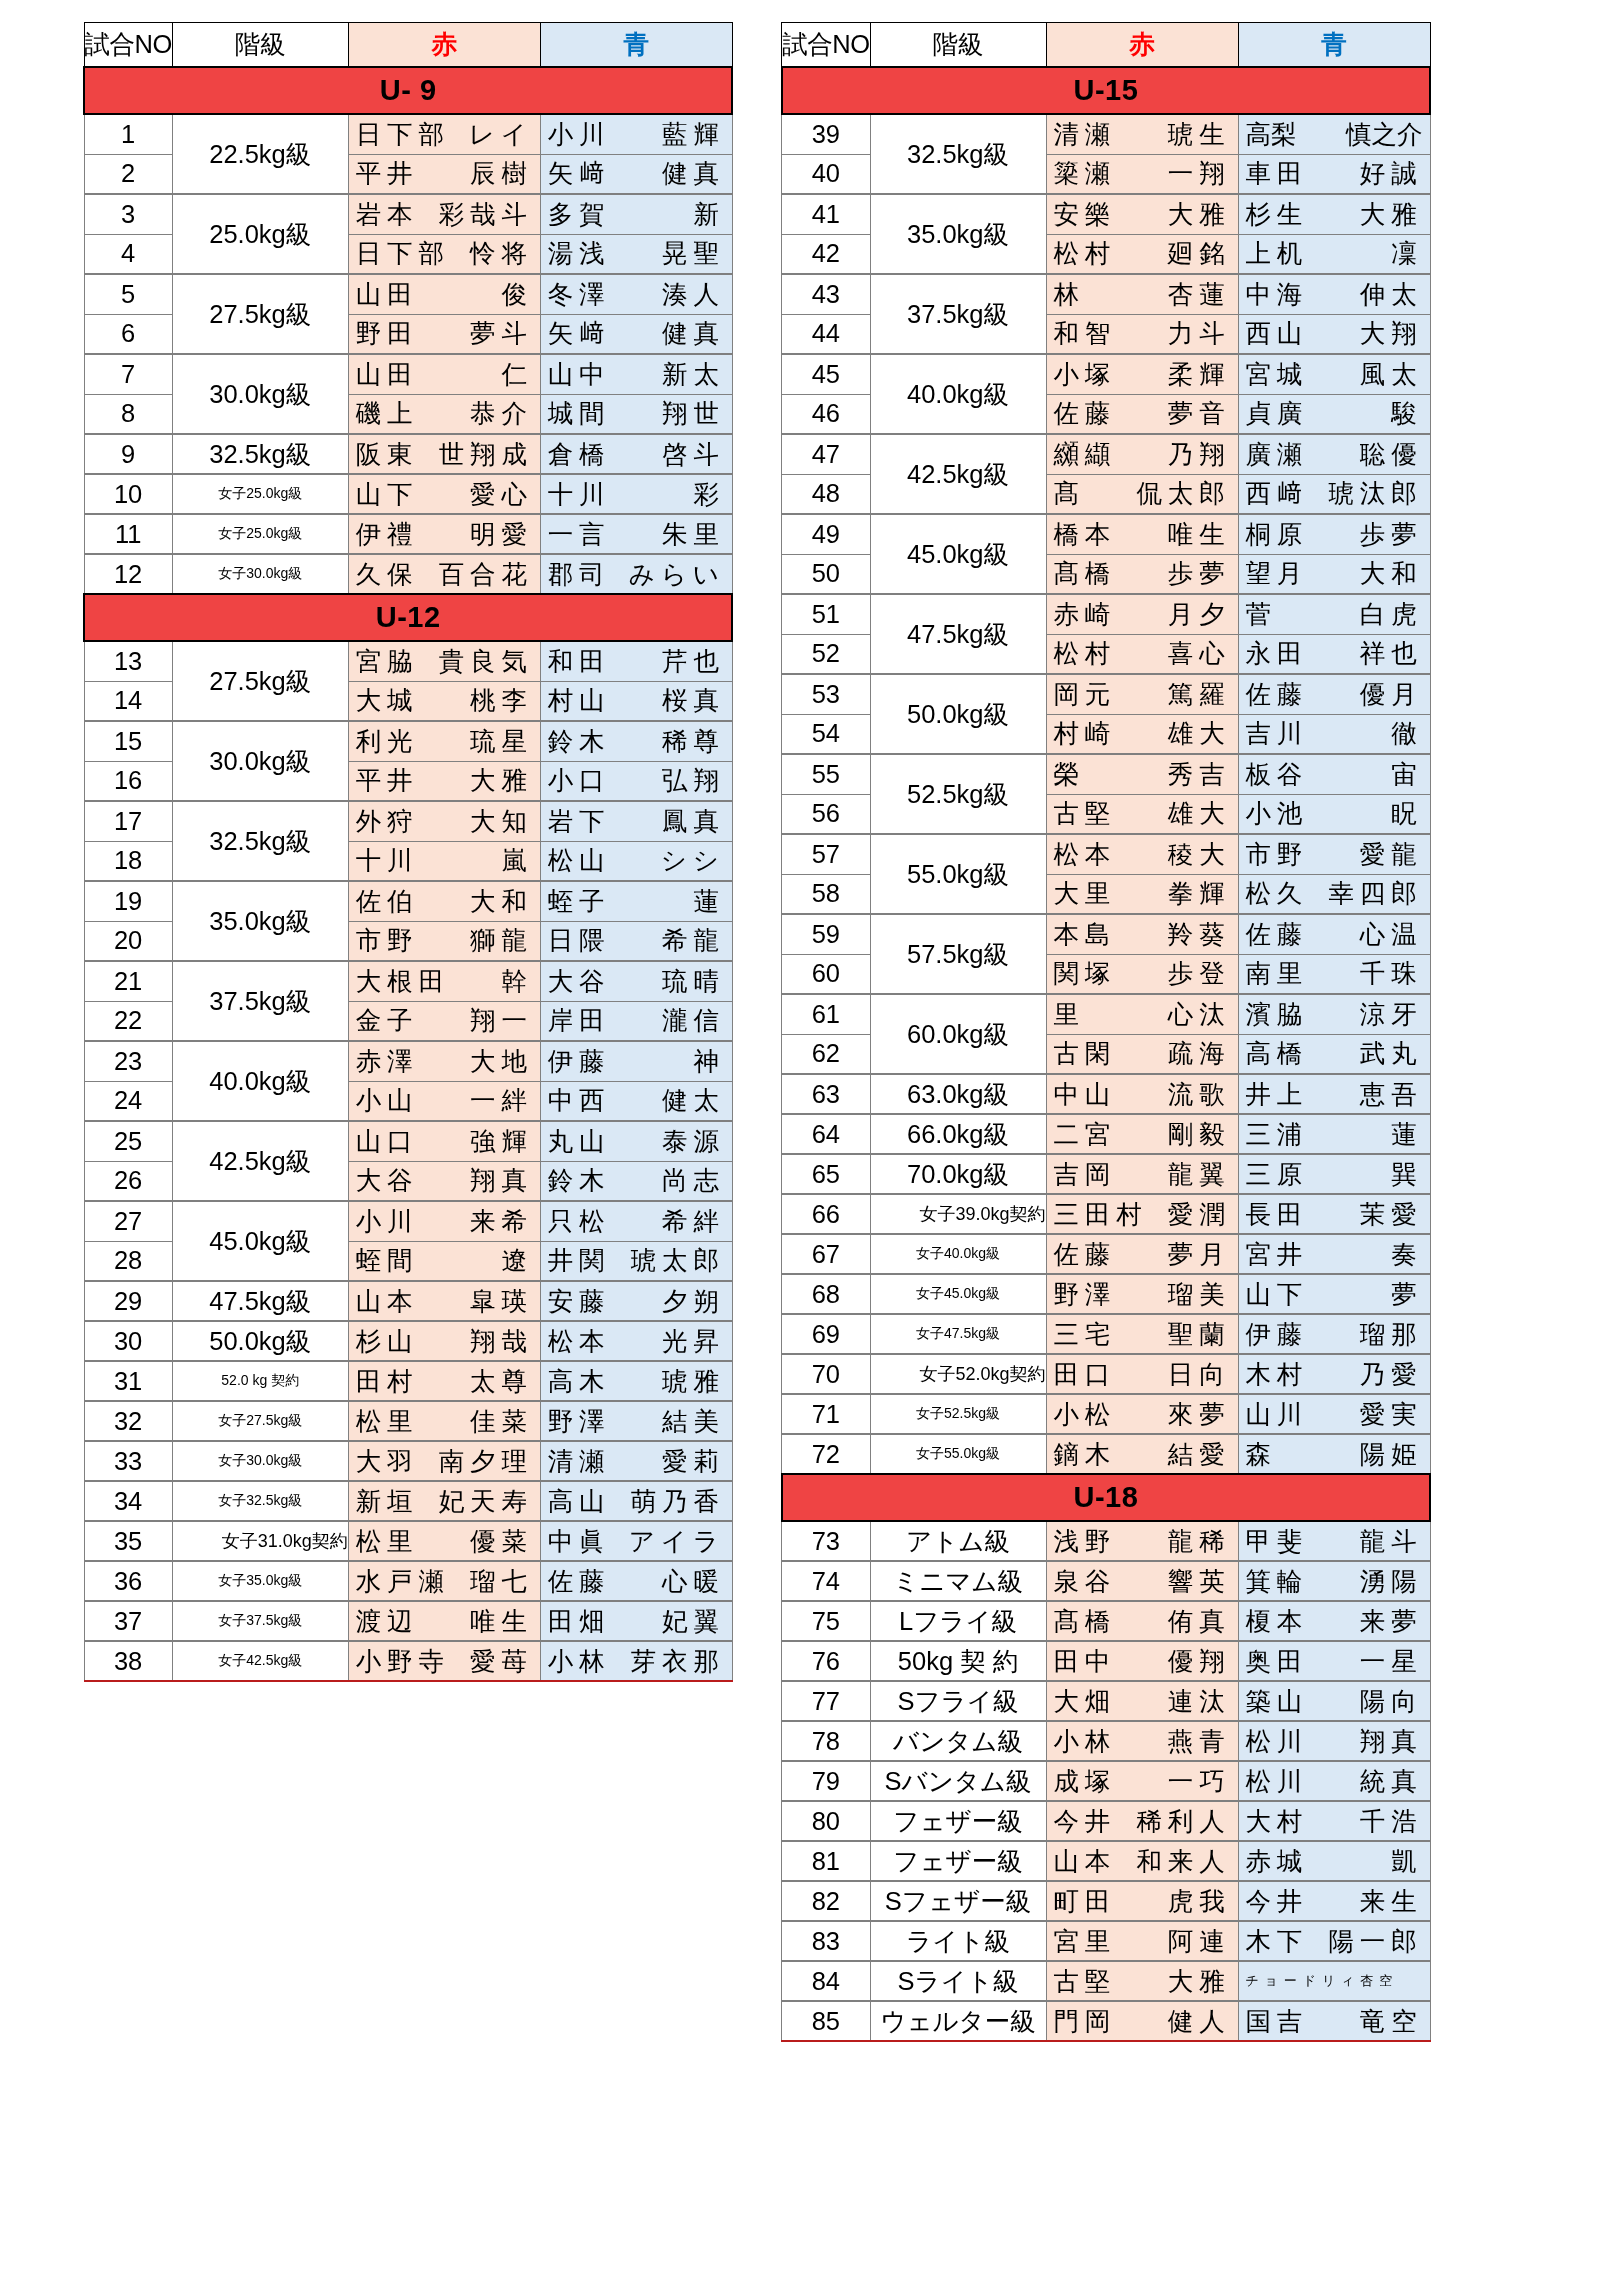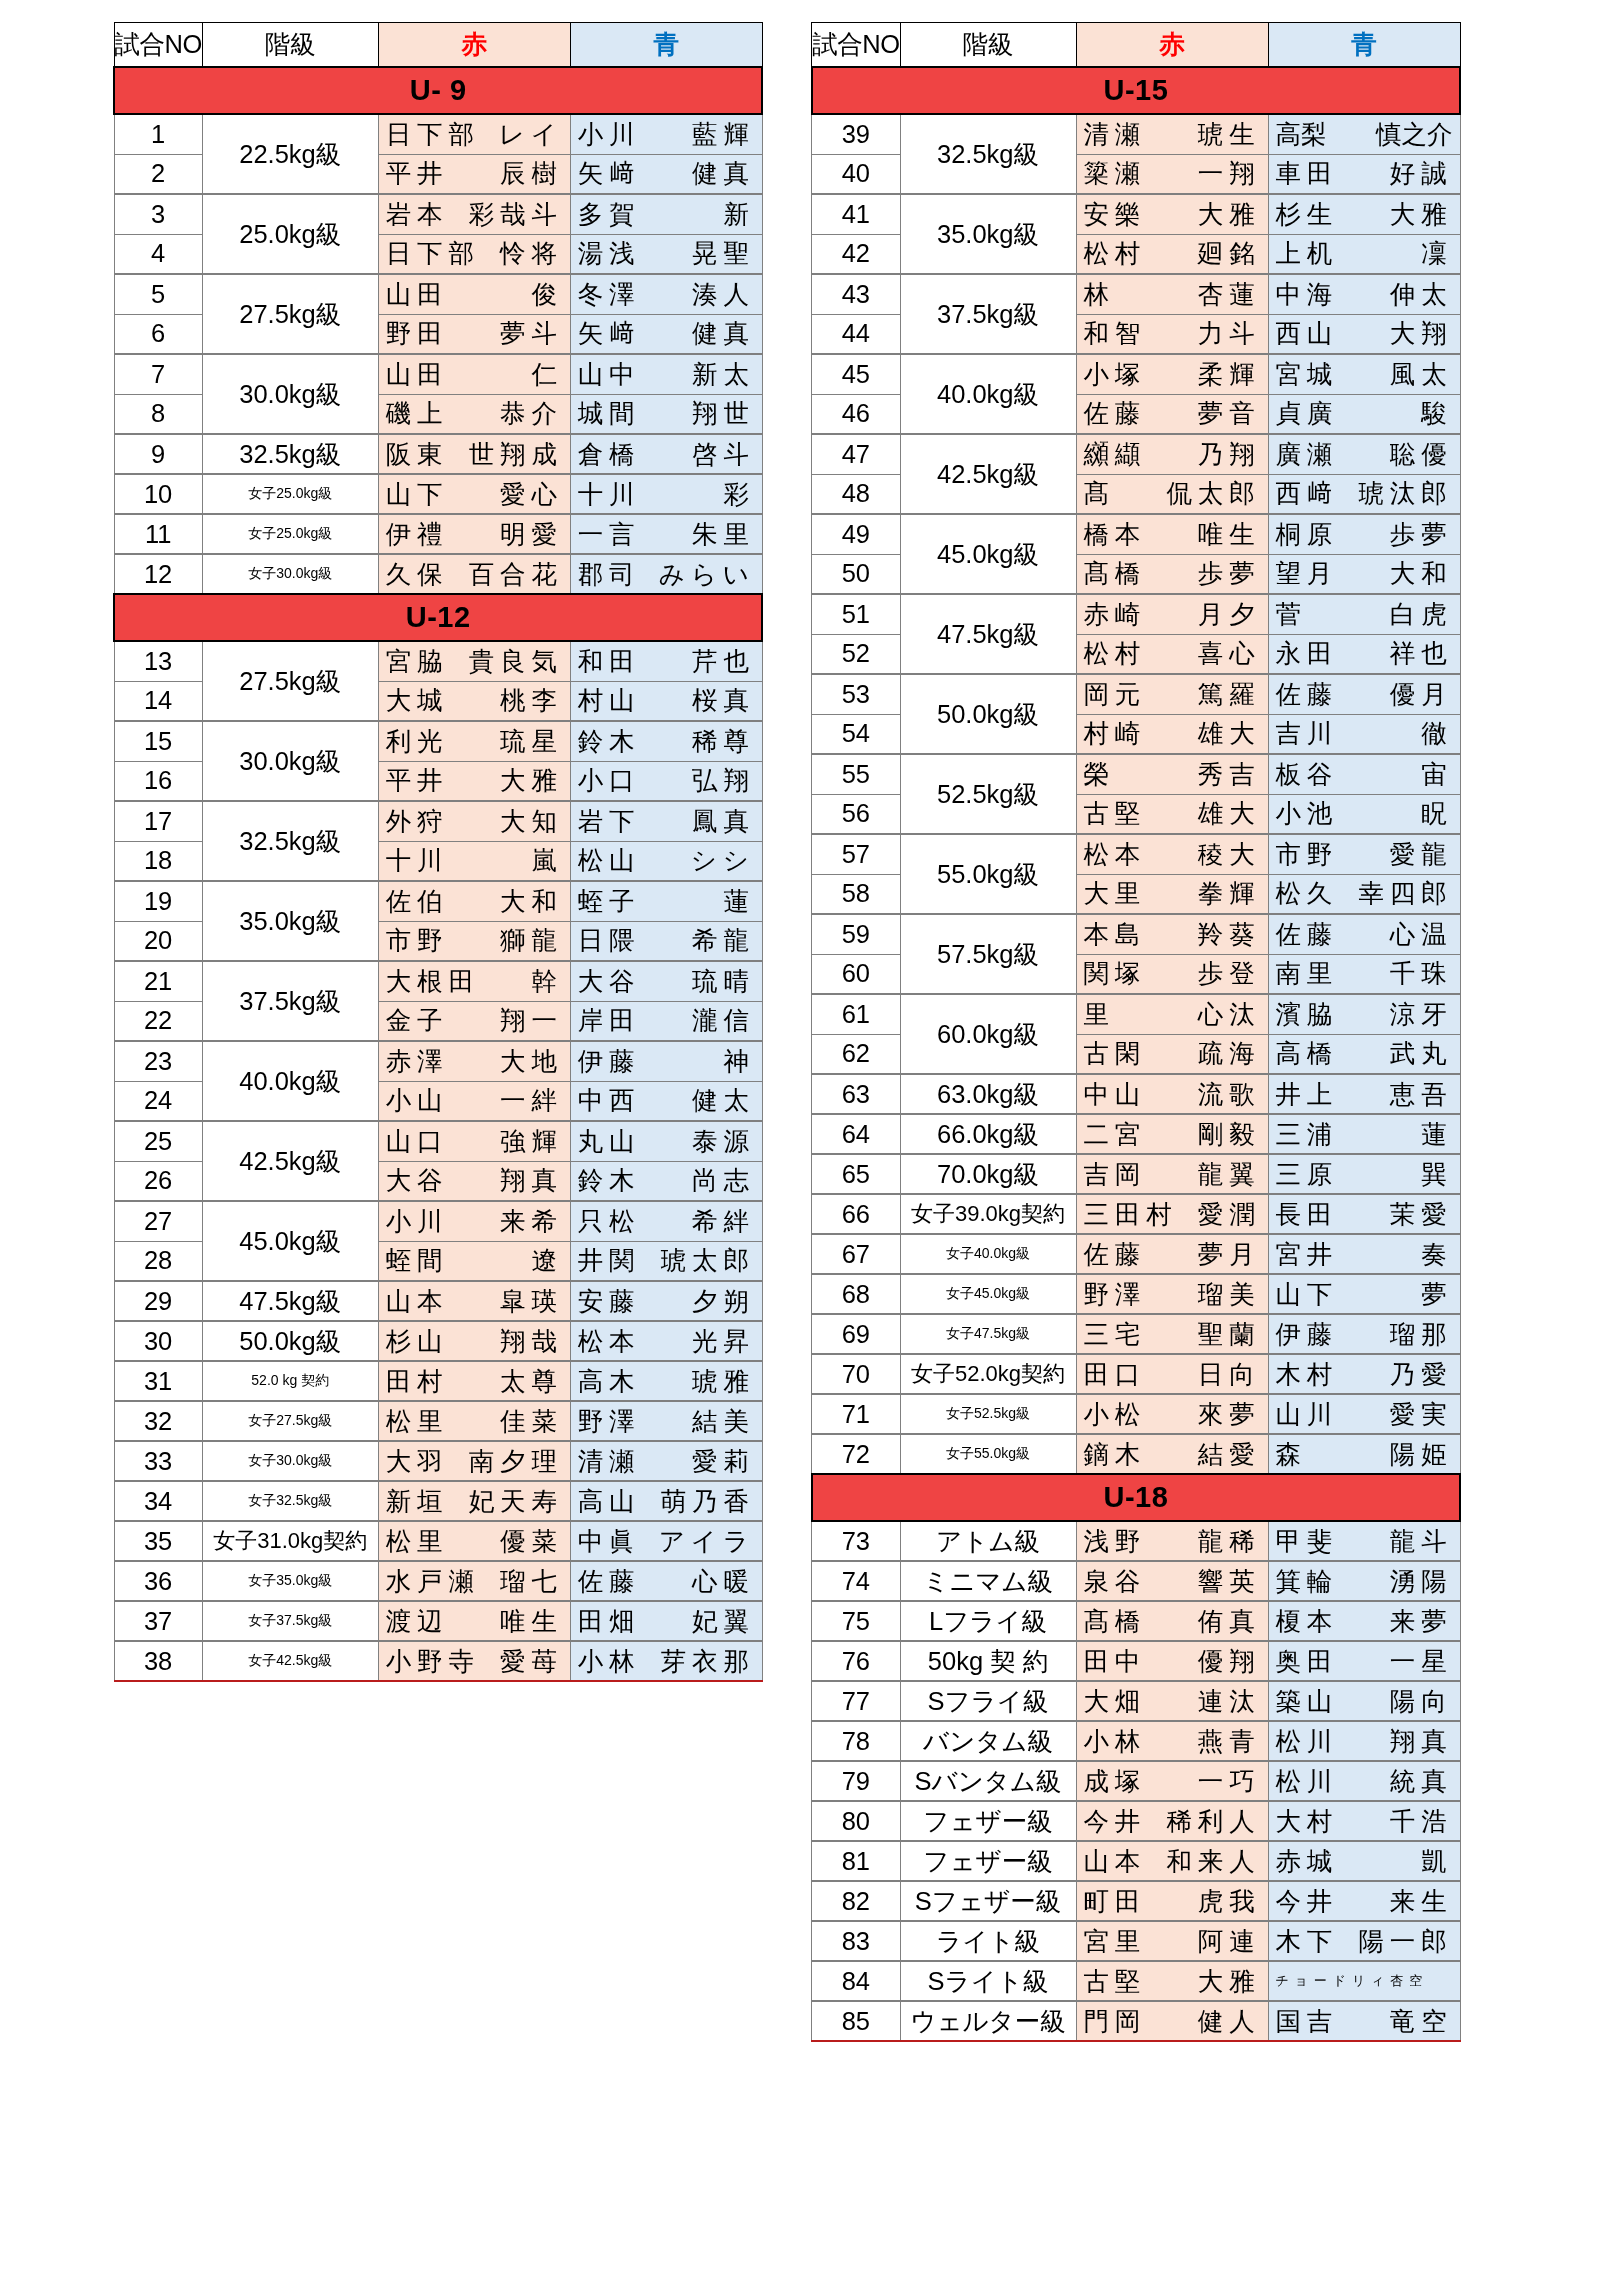--- a/index.html
+++ b/index.html
@@ -3,21 +3,21 @@
 <meta charset="utf-8">
 <style>
   html,body{margin:0;padding:0;background:#ffffff;}
   body{
     width:1621px;height:2293px;
     font-family:"Liberation Sans","DejaVu Sans",sans-serif;
     color:#000;
     -webkit-font-smoothing:antialiased;
   }
   #page{position:relative;width:1621px;height:2293px;box-sizing:border-box;padding:21.6px 0 0 0;}
-  .cols{display:flex;align-items:flex-start;gap:12px;padding-left:113px;}
+  .cols{display:flex;align-items:flex-start;gap:12px;padding-left:83px;}
   .tblwrap{flex:0 0 auto;}
   .spacer{width:23.5px;flex:0 0 auto;}
 
   table.sheet{border-collapse:collapse;table-layout:fixed;}
   table.sheet td{
     border:1px solid #808080;
     padding:0;
     vertical-align:middle;
     height:40px;
     box-sizing:border-box;
@@ -41,21 +41,21 @@
   tr.band td{
     background:#ef4444;border:2.9px solid #000;
     height:47px;text-align:center;font-weight:bold;font-size:29px;
     letter-spacing:0.5px;
   }
 
   
   td.no{text-align:center;font-size:25.5px;background:#fff;border-left:2px solid #000;}
   td.cls{text-align:center;font-size:25.5px;background:#fff;}
   td.cls.small{font-size:14px;}
-  td.cls.xsmall{font-size:22px;}
+  td.cls.xsmall{font-size:18px;text-align:right;}
   td.red{background:#fbe2d5;}
   td.blue{background:#dae8f5;border-right:2px solid #000;}
 
   .nm{
     display:flex;justify-content:space-between;align-items:center;
     font-size:25.5px;padding:0 6.9px;height:100%;
   }
   .nm .sur{letter-spacing:5.9px;}
   .nm .giv{letter-spacing:5.9px;}
   .nm.tight .sur,.nm.tight .giv{letter-spacing:0px;}

